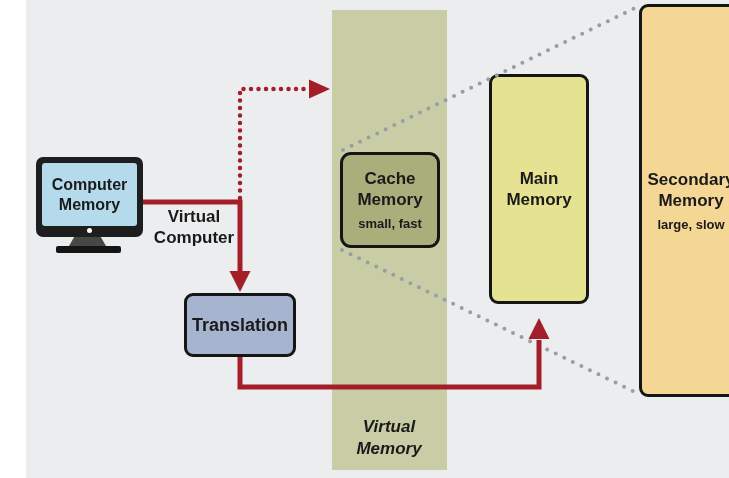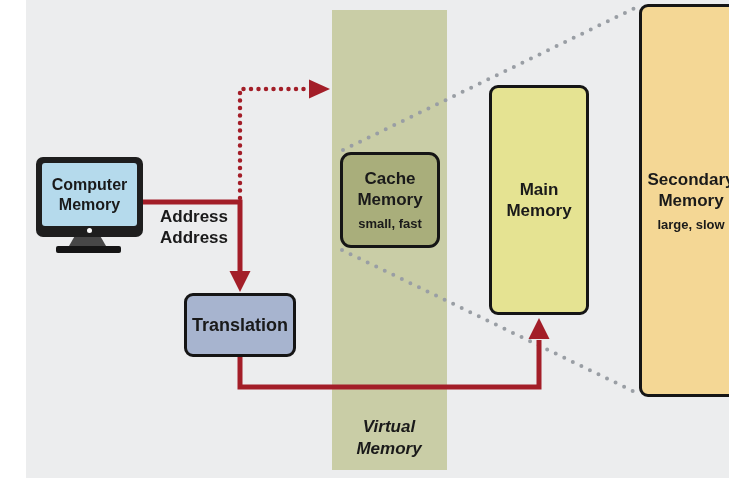--- a/index.html
+++ b/index.html
@@ -32,21 +32,21 @@
     border:3px solid var(--box_border,#151515);
     border-radius:9px;
     display:flex;flex-direction:column;align-items:center;justify-content:center;
     font-weight:bold;text-align:center;
     z-index:3;
   }
   .box-title{font-size:17px;line-height:21px;}
   .box-sub{font-size:13px;line-height:16px;margin-top:6px;}
   .translation-box{left:158px;top:293px;width:112px;height:64px;background:var(--translation_fill,#A7B4CF);font-size:18px;}
   .cache-box{left:314px;top:152px;width:100px;height:96px;background:var(--cache_fill,#A9AE7B);border-radius:11px;}
-  .main-box{left:463px;top:85px;width:100px;height:230px;background:var(--main_fill,#E5E392);}
+  .main-box{left:463px;top:74px;width:100px;height:230px;background:var(--main_fill,#E5E392);}
   .secondary-box{left:613px;top:4px;width:104px;height:393px;background:var(--secondary_fill,#F4D795);}
   .lbl{
     position:absolute;font-weight:bold;font-size:17px;line-height:21px;
     text-align:center;z-index:5;
   }
   .virtual-address{left:124px;top:206px;width:88px;}
   .physical-address{left:214px;top:394px;width:92px;}
   .virtual-memory{left:313px;top:416px;width:100px;line-height:22px;z-index:2;font-style:italic;}
   
   .monitor{position:absolute;left:10px;top:157px;width:107px;height:96px;z-index:3;}
@@ -96,21 +96,21 @@
     <div class="monitor-frame">
       <div class="monitor-screen">
         <span class="screen-label">Computer Memory</span>
       </div>
       <span class="monitor-dot"></span>
     </div>
     <div class="monitor-neck"></div>
     <div class="monitor-base"></div>
   </div>
 
-  <div class="lbl virtual-address">Address Address</div>
+  <div class="lbl virtual-address">Virtual Computer</div>
   <div class="lbl virtual-memory">Virtual Memory</div>
 
   <div class="box translation-box">
     <span>Translation</span>
   </div>
 
   <div class="box cache-box">
     <span class="box-title">Cache Memory</span>
     <span class="box-sub">small, fast</span>
   </div>

